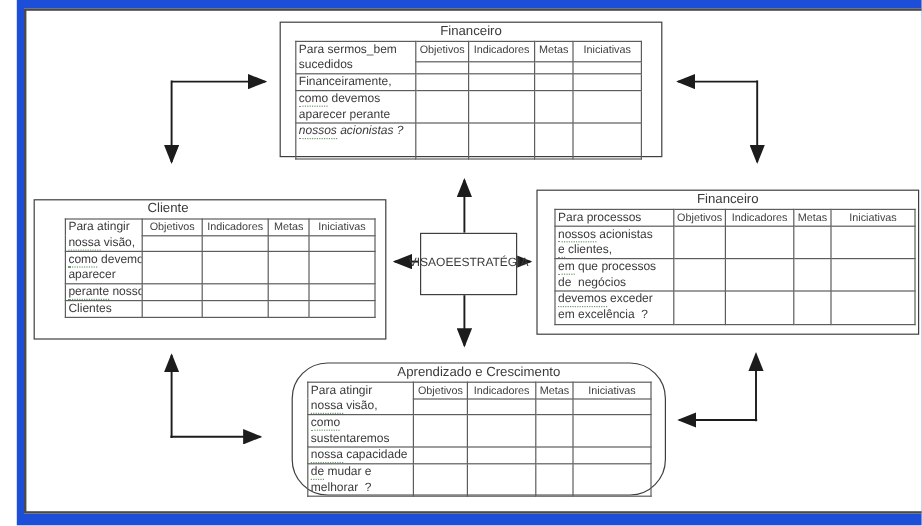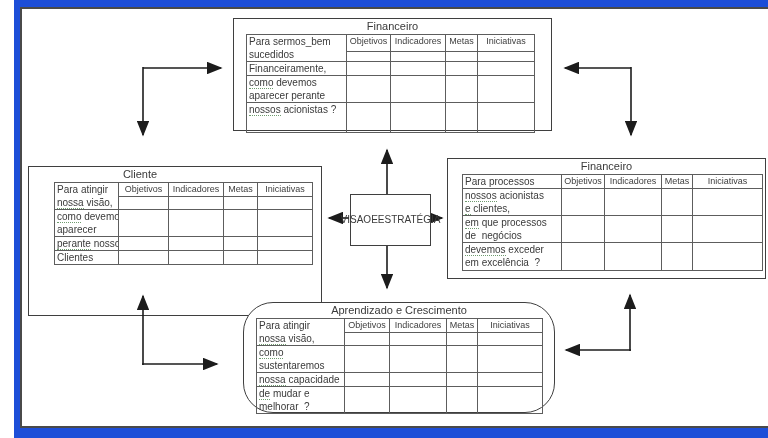--- a/index.html
+++ b/index.html
@@ -1,39 +1,39 @@
 <!DOCTYPE html>
 <html><head>
 <meta charset="utf-8">
 <style>
   html,body{margin:0;padding:0;background:#ffffff;}
   body{font-family:"Liberation Sans","DejaVu Sans",sans-serif;color:#3d3d3d;}
   .canvas{position:relative;width:768px;height:438px;background:#1d4ed8;overflow:hidden;margin-left:14px;}
   .frame{position:absolute;left:6px;top:7px;width:750px;height:417px;border:2px solid #4a4a4a;background:#fff;}
   .panel{position:absolute;border:1.5px solid #3f3f3f;background:#fff;box-sizing:border-box;}
   #panel-top{left:219px;top:18px;width:319px;height:113px;}
-  #panel-left{left:14px;top:166px;width:294px;height:150px;}
+  #panel-left{left:14px;top:166px;width:294px;height:117px;}
   #panel-right{left:433px;top:158px;width:319px;height:121px;}
   #panel-bottom{left:229px;top:302px;width:312px;height:111px;border-radius:30px;}
   .panel-title{font-size:11px;line-height:13px;text-align:center;padding-top:1px;color:#3a3a3a;}
   #panel-left .panel-title{padding-right:70px;}
   table.bsc{border-collapse:collapse;table-layout:fixed;margin-top:1px;}
   #panel-top table.bsc{margin-left:12px;width:288px;}
   #panel-left table.bsc{margin-left:25px;width:258px;}
   #panel-right table.bsc{margin-left:14px;width:300px;}
   #panel-bottom table.bsc{margin-left:12px;width:286px;}
   table.bsc td, table.bsc th{border:1px solid #5d5d5d;padding:0 2px;vertical-align:top;box-sizing:border-box;}
   table.bsc th{font-weight:normal;font-size:9px;line-height:12px;text-align:center;white-space:nowrap;overflow:hidden;color:#404040;}
   td.desc{font-size:10px;line-height:13px;white-space:pre;overflow:hidden;color:#3a3a3a;}
   tr.hdr{height:13px;}
   tr.thin{height:8px;}
   #panel-left tr.thin, #panel-bottom tr.thin{height:13px;}
   tr.body{height:13px;}
   tr.h2{height:26px;}
-  #panel-top tbody tr:last-child{height:30px;}
+  #panel-top tbody tr:last-child{height:30px;font-style:italic;}
   #panel-right tbody tr:last-child{height:28px;}
   .u{border-bottom:1px dotted #6f9b6f;}
   #center-box{position:absolute;left:336px;top:194px;width:79px;height:50px;border:1.5px solid #3f3f3f;
     background:#fff;display:flex;flex-direction:row;align-items:center;justify-content:center;z-index:3;}
   #center-box .cline{font-size:10px;line-height:12px;text-align:center;color:#3a3a3a;}
   svg.arrows{position:absolute;left:0;top:0;z-index:2;pointer-events:none;}
 </style>
 </head>
 <body>
 

